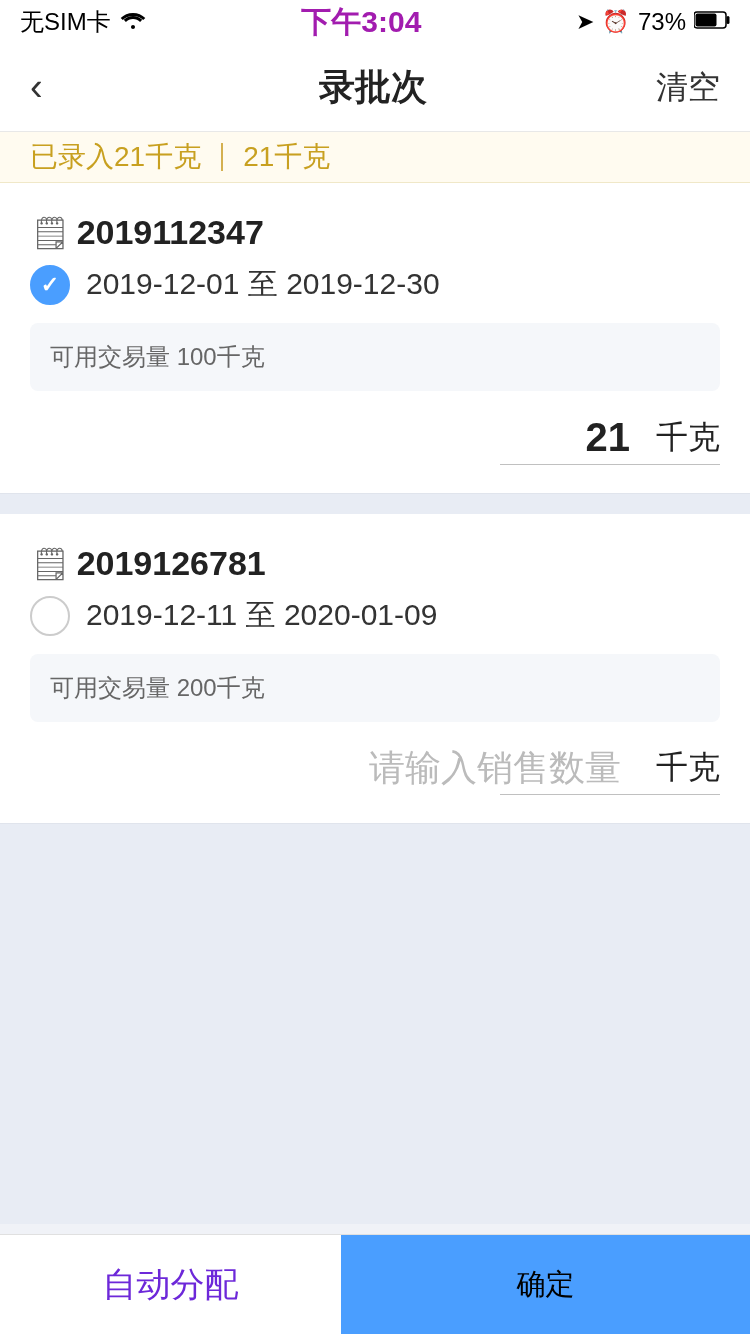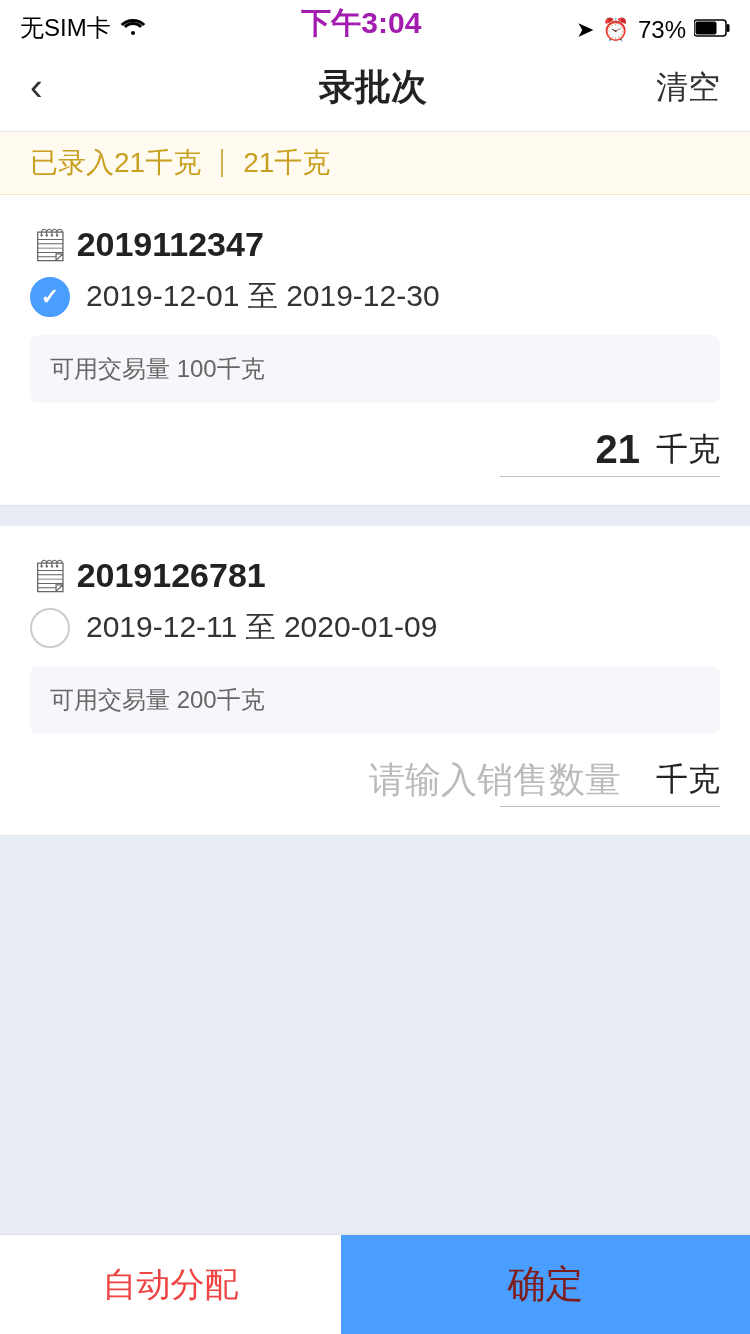--- a/index.html
+++ b/index.html
@@ -11,23 +11,23 @@
       background: #f0f2f7;
       overflow-x: hidden;
     }
 
     
     .status-bar {
       width: 750px;
       height: 44px;
       background: #fff;
       display: flex;
-      align-items: flex-end;
+      align-items: center;
       justify-content: space-between;
-      padding: 0 20px;
+      padding: 12px 20px;
       font-size: 26px;
       font-weight: 500;
     }
     .status-left {
       display: flex;
       align-items: center;
       gap: 8px;
       font-size: 24px;
       color: #000;
     }
@@ -69,21 +69,21 @@
     .nav-clear {
       font-size: 32px;
       color: #333;
       cursor: pointer;
     }
 
     
     .info-banner {
       width: 750px;
       background: #fffbf0;
-      padding: 12px 30px;
+      padding: 6px 30px;
       display: flex;
       align-items: center;
       gap: 20px;
       border-bottom: 1px solid #f0e8c8;
     }
     .info-label {
       font-size: 28px;
       color: #c8a020;
       font-weight: 500;
     }
@@ -166,21 +166,21 @@
       color: #666;
       margin-bottom: 0;
     }
 
     
     .qty-row {
       display: flex;
       align-items: center;
       justify-content: flex-end;
       padding: 24px 30px 0 30px;
-      gap: 16px;
+      gap: 26px;
     }
     .qty-value {
       font-size: 40px;
       font-weight: 600;
       color: #222;
     }
     .qty-unit {
       font-size: 32px;
       color: #222;
     }
@@ -237,31 +237,31 @@
       display: flex;
       background: #fff;
       border-top: 1px solid #e0e0e0;
     }
     .btn-auto {
       flex: 1;
       display: flex;
       align-items: center;
       justify-content: center;
       font-size: 34px;
-      color: #ef4444;
+      color: #6d28d9;
       background: #fff;
       cursor: pointer;
     }
     .btn-confirm {
       flex: 1.2;
       display: flex;
       align-items: center;
       justify-content: center;
-      font-size: 38px;
-      color: #7f1d1d;
+      font-size: 29px;
+      color: #000000;
       background: #4a9eff;
       cursor: pointer;
     }
 
     .main-content {
       padding-bottom: 100px;
     }
 
     .qty-line-wrap {
       display: flex;

